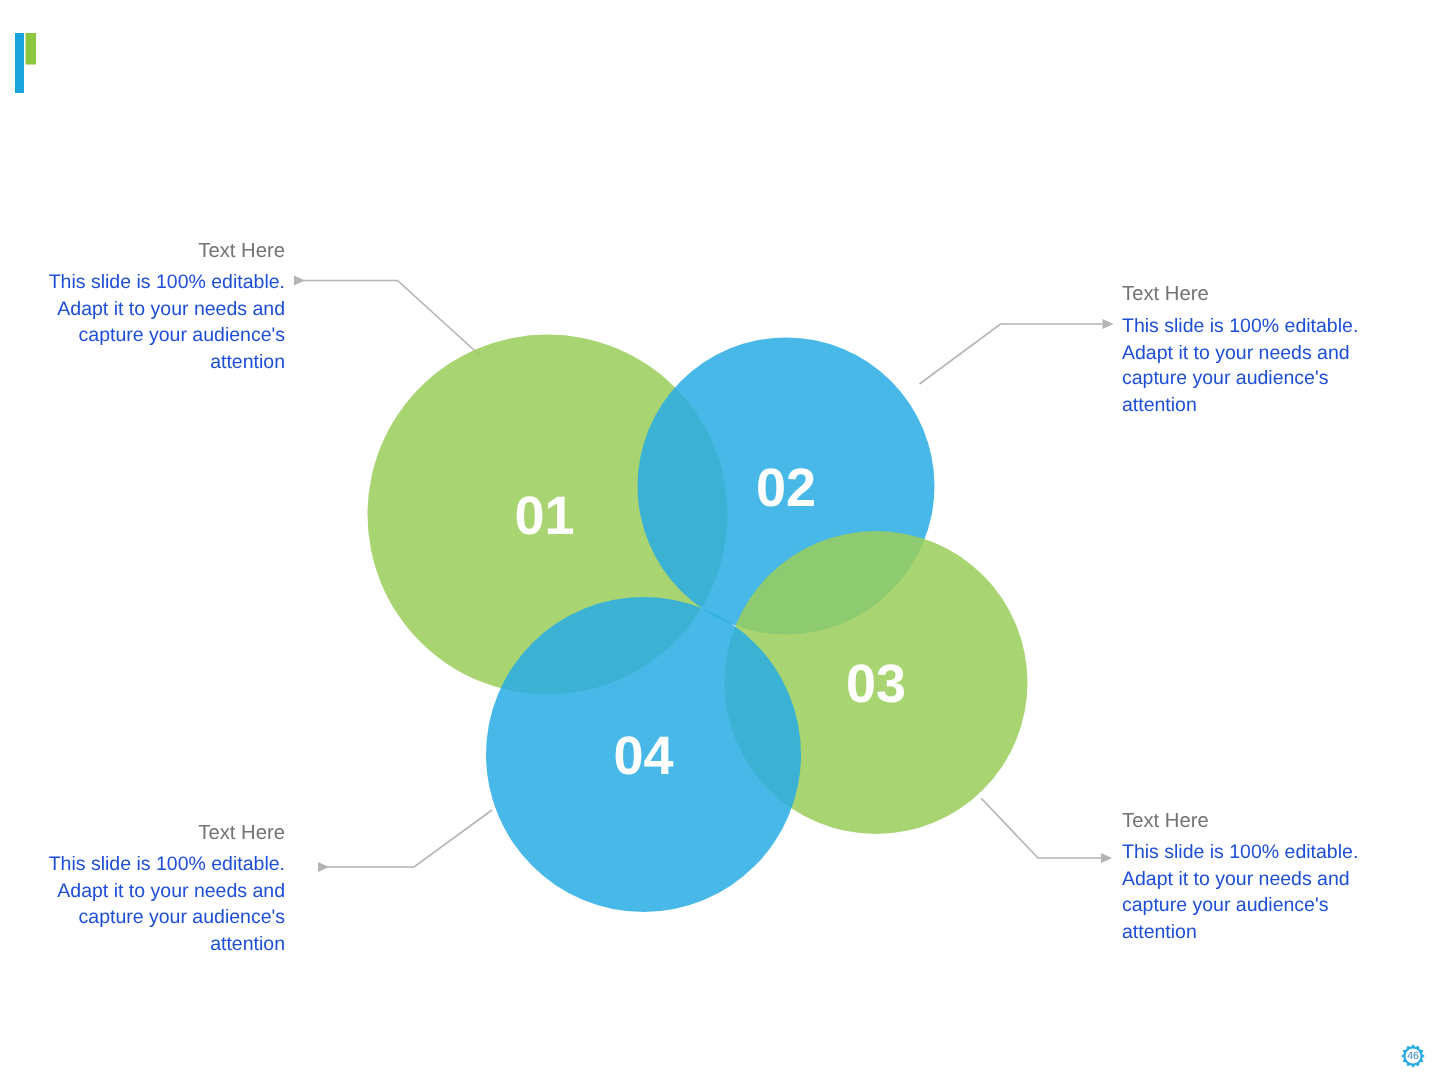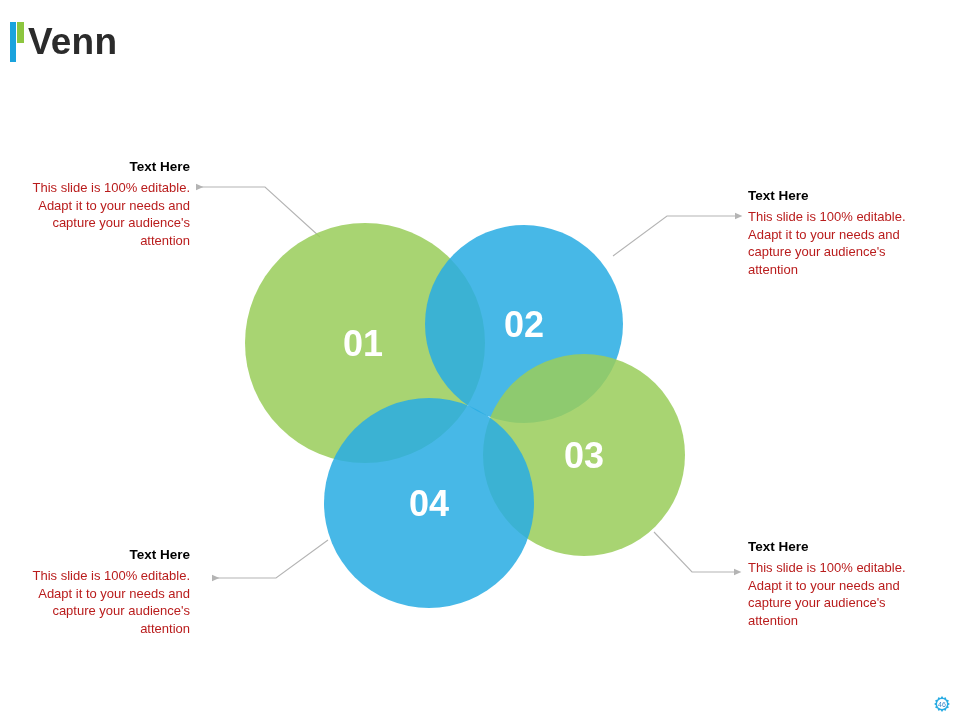--- a/index.html
+++ b/index.html
@@ -65,28 +65,28 @@
     top: 0;
   }
 
   
   .callout {
     position: absolute;
     width: 172px;
   }
   .callout .callout-title {
     font-size: 13.5px;
-    font-weight: bold;
-    color: #000000;
+    font-weight: normal;
+    color: #737373;
     line-height: 18px;
     margin-bottom: 3px;
   }
   .callout .callout-body {
     font-size: 13px;
-    color: #b91c1c;
+    color: #1d4ed8;
     line-height: 17.5px;
   }
   .callout.align-right { text-align: right; }
   .callout.align-left  { text-align: left; }
 
   #callout-01 { left: 18px;  top: 158px; }
   #callout-02 { left: 748px; top: 187px; }
   #callout-04 { left: 18px;  top: 546px; }
   #callout-03 { left: 748px; top: 538px; }
 
@@ -111,21 +111,20 @@
     color: #3a86c8;
     font-family: "Liberation Sans", sans-serif;
   }
 </style>
 </head>
 <body>
 
 <div id="slide-header">
   <div id="title-accent-blue"></div>
   <div id="title-accent-green"></div>
-  <div id="page-title">Venn</div>
 </div>
 
 <div id="venn-stage">
   <svg id="venn-svg" width="960" height="720" viewBox="0 0 960 720">
     <defs>
       <marker id="arrow-left" markerWidth="9" markerHeight="9" refX="8" refY="4.5" orient="auto-start-reverse" markerUnits="userSpaceOnUse">
         <path d="M8,1.2 L8,7.8 L0.6,4.5 Z" fill="#b4b4b4"></path>
       </marker>
       <marker id="arrow-right" markerWidth="9" markerHeight="9" refX="0.8" refY="4.5" orient="auto" markerUnits="userSpaceOnUse">
         <path d="M0.8,1.2 L0.8,7.8 L8.2,4.5 Z" fill="#b4b4b4"></path>

